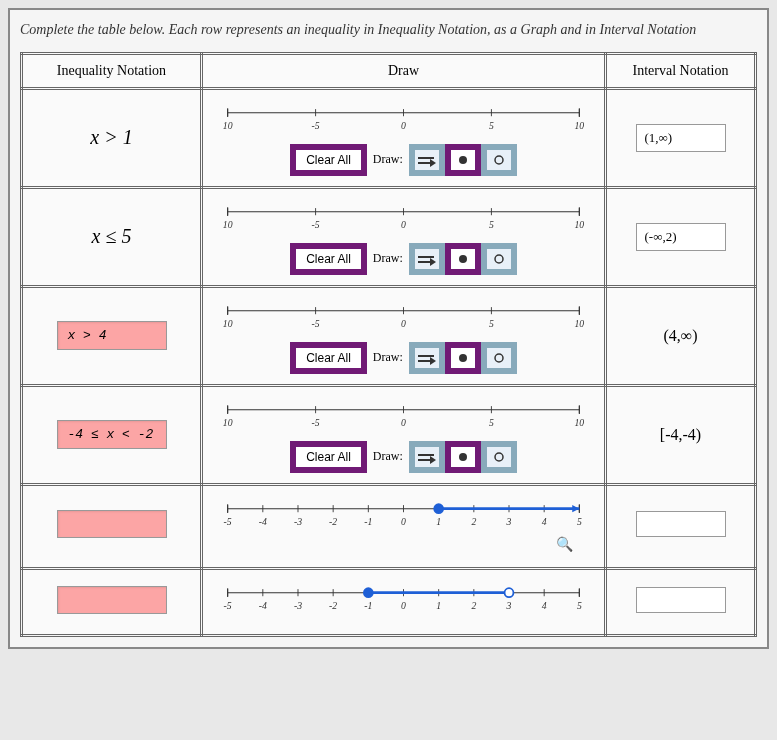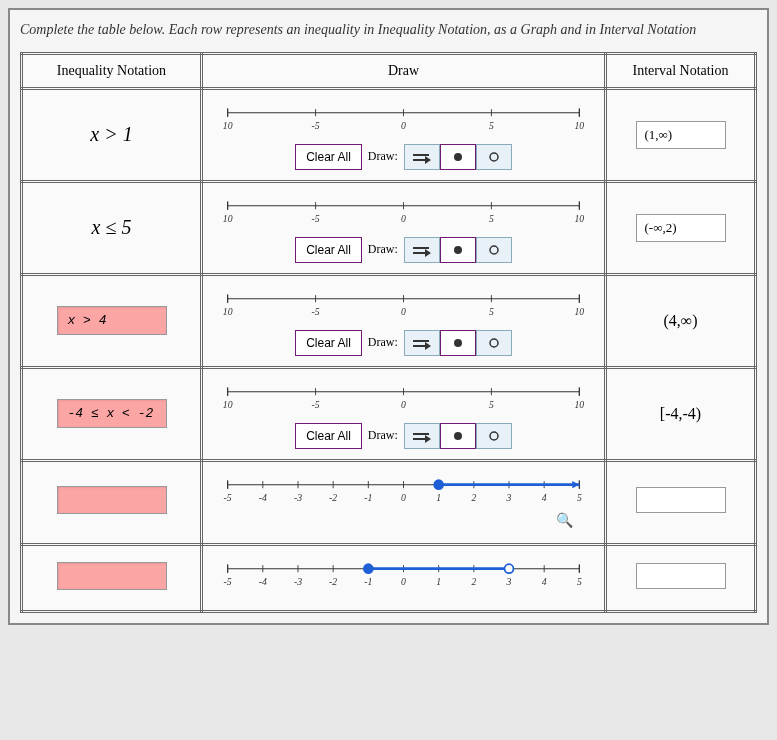--- a/index.html
+++ b/index.html
@@ -75,26 +75,26 @@
     .numberline { position: relative; height: 36px; margin: 0 6px 8px 6px; text-align: center; }
     .numberline svg { width: 100%; height: 100%; }
     .toolbar {
       display: flex;
       justify-content: center;
       align-items: center;
       gap: 0;
       margin-top: 4px;
     }
     .btn {
-      border: 1px solid #701a75;
+      border: 6px solid #701a75;
       background: #fff;
       padding: 4px 10px;
       font-size: 12px;
       cursor: pointer;
-      height: 26px;
+      height: 32px;
       display: inline-flex;
       align-items: center;
       justify-content: center;
     }
     .btn.icon { width: 36px; padding: 0; }
     .btn.selected { background: #e8f0f8; border-color: #8ab; }
     .draw-label { font-size: 12px; padding: 0 6px; }
     .magnifier {
       position: relative;
       top: -4px;

